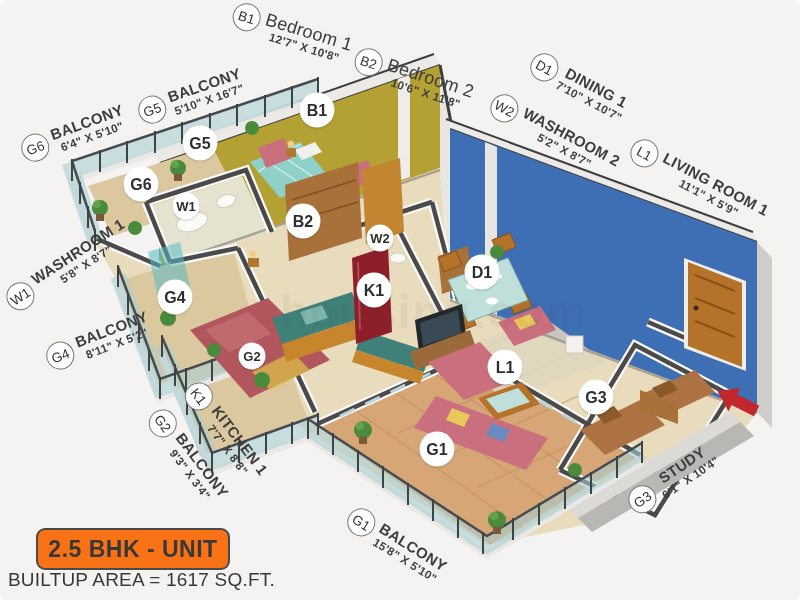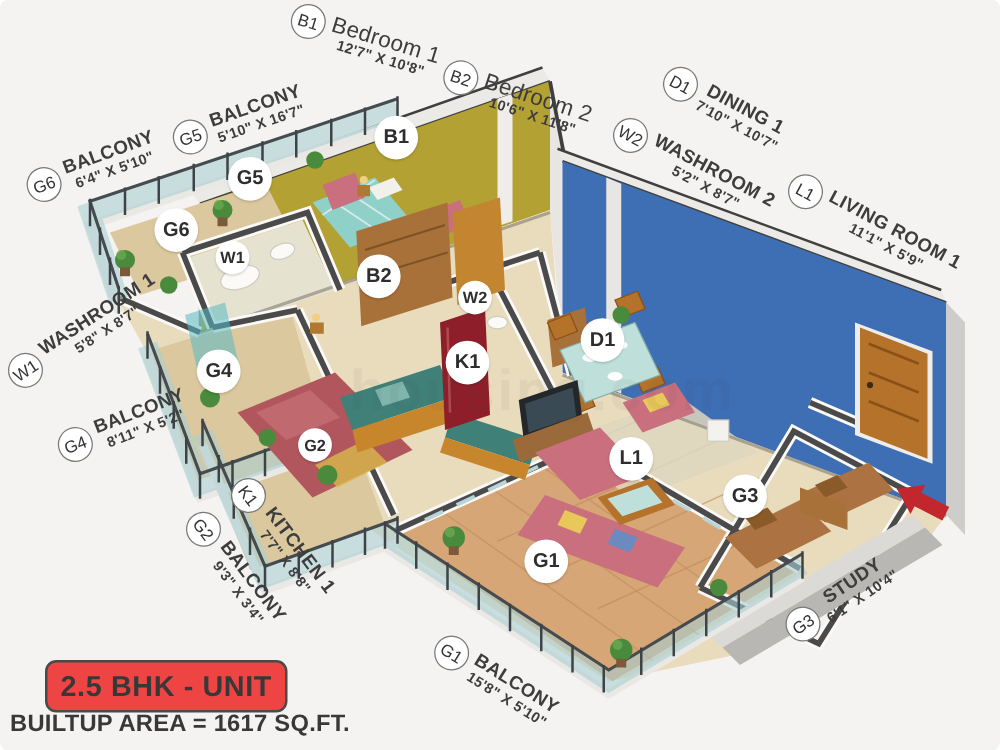--- a/index.html
+++ b/index.html
@@ -16,23 +16,23 @@
   .plabel{position:absolute;display:flex;gap:5px;align-items:flex-start;transform-origin:13px 13px;
           white-space:nowrap;z-index:5;}
   .pbdg{width:26px;height:26px;border:1.5px solid #787878;background:#fff;border-radius:50%;
         display:flex;align-items:center;justify-content:center;font-size:13.5px;color:#333;flex:0 0 auto;}
   .ptxt{display:flex;flex-direction:column;align-items:center;line-height:1.12;}
   .pname{font-size:15px;font-weight:700;letter-spacing:.3px;}
   .pname.bed{font-size:18px;font-weight:500;letter-spacing:.2px;}
   .pdims{font-size:11.5px;font-weight:700;letter-spacing:.3px;}
   
   .unit-box{position:absolute;left:36px;top:528px;width:190px;height:38px;border:2.5px solid #4a4a4a;
-            border-radius:9px;background:#ef4444;display:flex;align-items:center;justify-content:center;
+            border-radius:9px;background:#f97316;display:flex;align-items:center;justify-content:center;
             font-size:23px;font-weight:700;color:#383838;letter-spacing:.5px;z-index:6;}
-  .area-text{position:absolute;left:8px;top:569px;font-size:19px;font-weight:700;color:#383838;
+  .area-text{position:absolute;left:8px;top:569px;font-size:19px;font-weight:400;color:#383838;
              letter-spacing:.2px;z-index:6;}
   .watermark{position:absolute;left:50%;top:52%;transform:translate(-50%,-50%);font-size:46px;
              font-weight:700;color:#444;opacity:.05;letter-spacing:2px;z-index:1;margin-left:34px;}
 </style>
 </head>
 <body>
 
 <div class="stage">
 
   <div class="watermark">housing.com</div>

